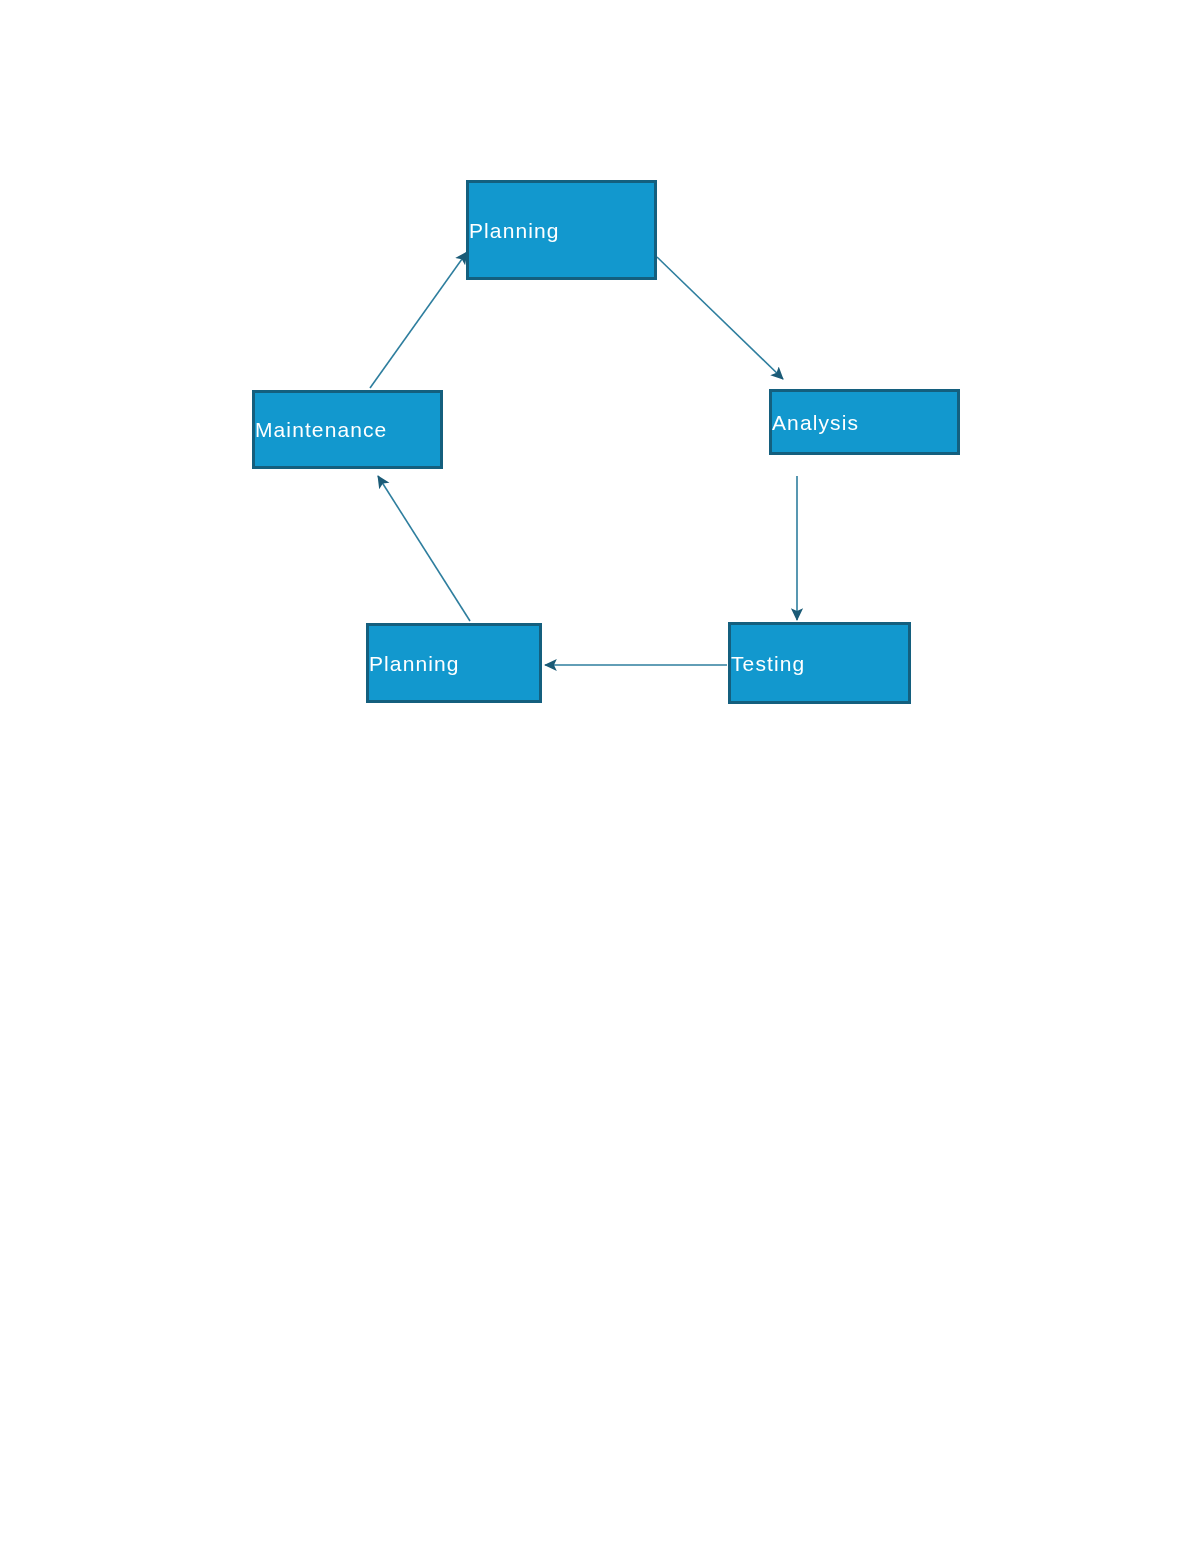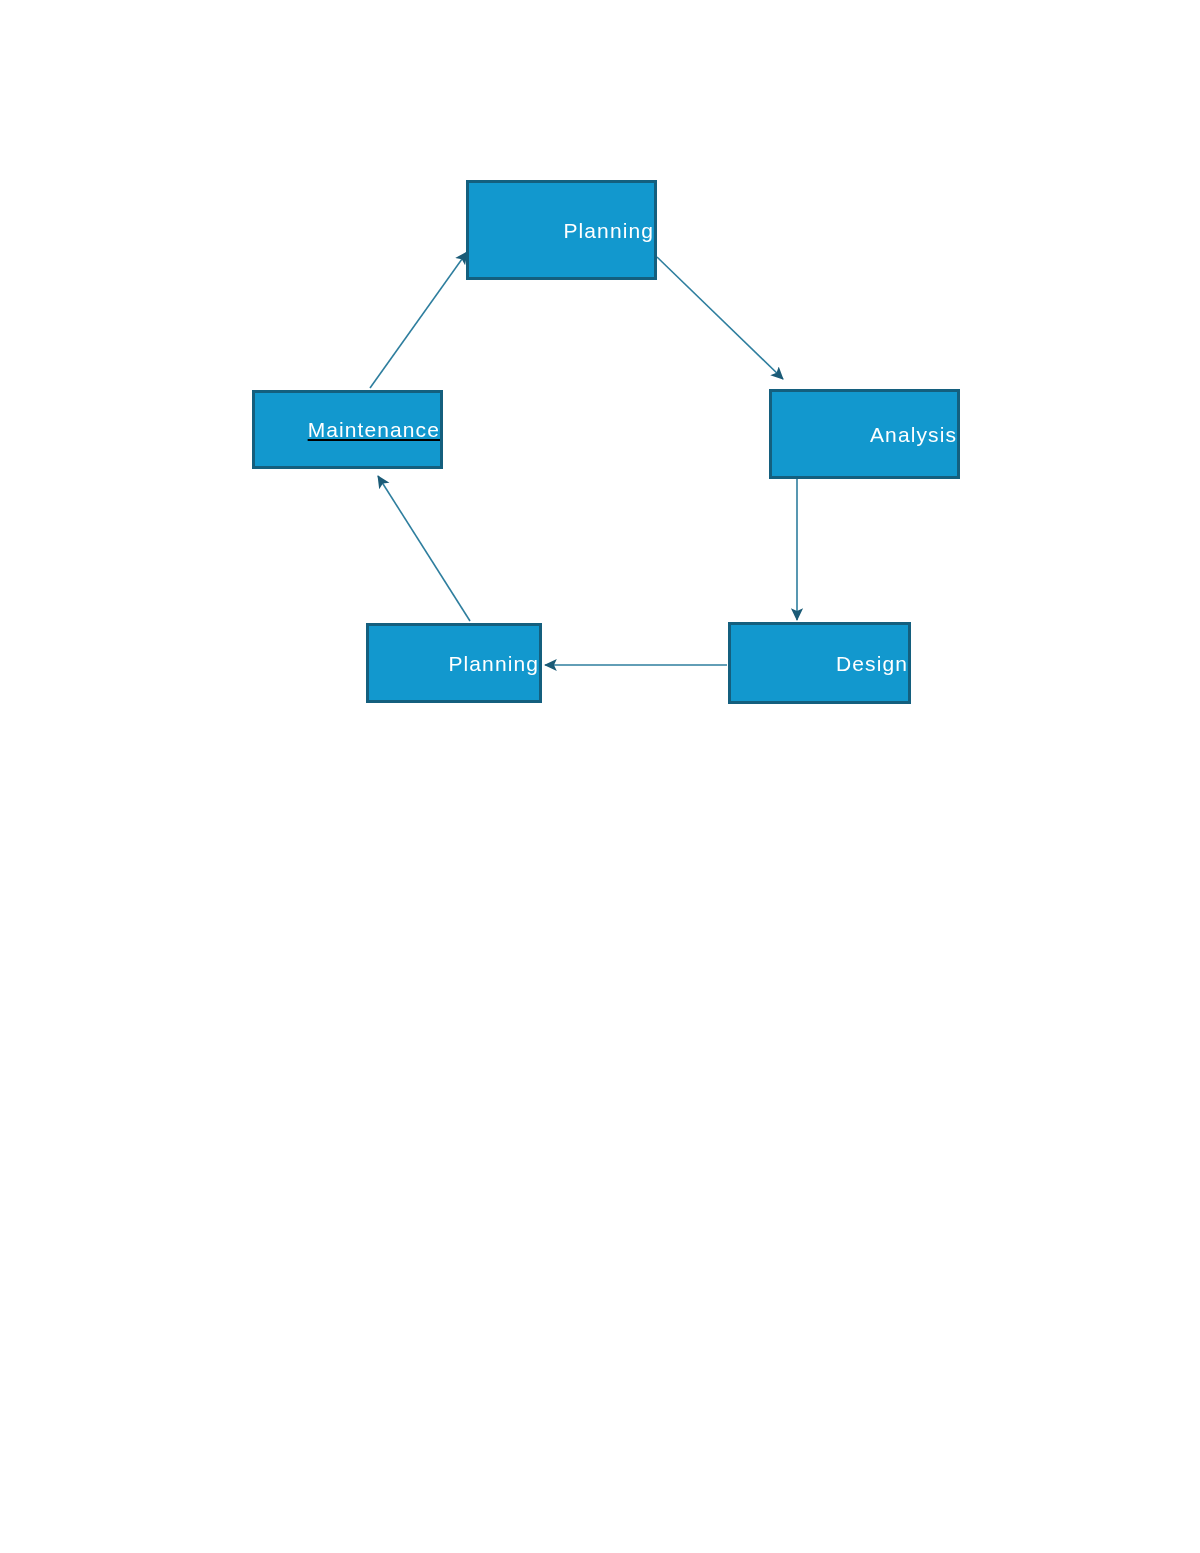--- a/index.html
+++ b/index.html
@@ -28,21 +28,21 @@
     width: 1200px;
     height: 1553px;
   }
   .node-box {
     position: absolute;
     box-sizing: border-box;
     background: #1298CE;
     border: 3px solid #145F7E;
     display: flex;
     align-items: center;
-    justify-content: flex-end;
+    justify-content: flex-start;
   }
   .node-label {
     color: #ffffff;
     font-size: 21px;
     letter-spacing: 1.1px;
     font-family: "Liberation Sans", "DejaVu Sans", sans-serif;
     white-space: nowrap;
     line-height: 1;
   }
 </style>
@@ -66,29 +66,29 @@
 
     <line x1="470" y1="621" x2="378" y2="476" stroke="#2E7E9E" stroke-width="1.6" marker-end="url(#arrowhead)"></line>
 
     <line x1="370" y1="388" x2="467" y2="252" stroke="#2E7E9E" stroke-width="1.6" marker-end="url(#arrowhead)"></line>
   </svg>
 
   <div class="node-box" style="left:466px; top:180px; width:191px; height:100px;">
     <span class="node-label">Planning</span>
   </div>
 
-  <div class="node-box" style="left:769px; top:389px; width:191px; height:90px;">
+  <div class="node-box" style="left:769px; top:389px; width:191px; height:66px;">
     <span class="node-label">Analysis</span>
   </div>
 
   <div class="node-box" style="left:728px; top:622px; width:183px; height:82px;">
-    <span class="node-label">Design</span>
+    <span class="node-label">Testing</span>
   </div>
 
   <div class="node-box" style="left:366px; top:623px; width:176px; height:80px;">
     <span class="node-label">Planning</span>
   </div>
 
-  <div class="node-box" style="left:252px; top:390px; width:191px; height:79px;text-decoration:underline;">
+  <div class="node-box" style="left:252px; top:390px; width:191px; height:79px;">
     <span class="node-label">Maintenance</span>
   </div>
 
 </div>
 
 </body></html>

